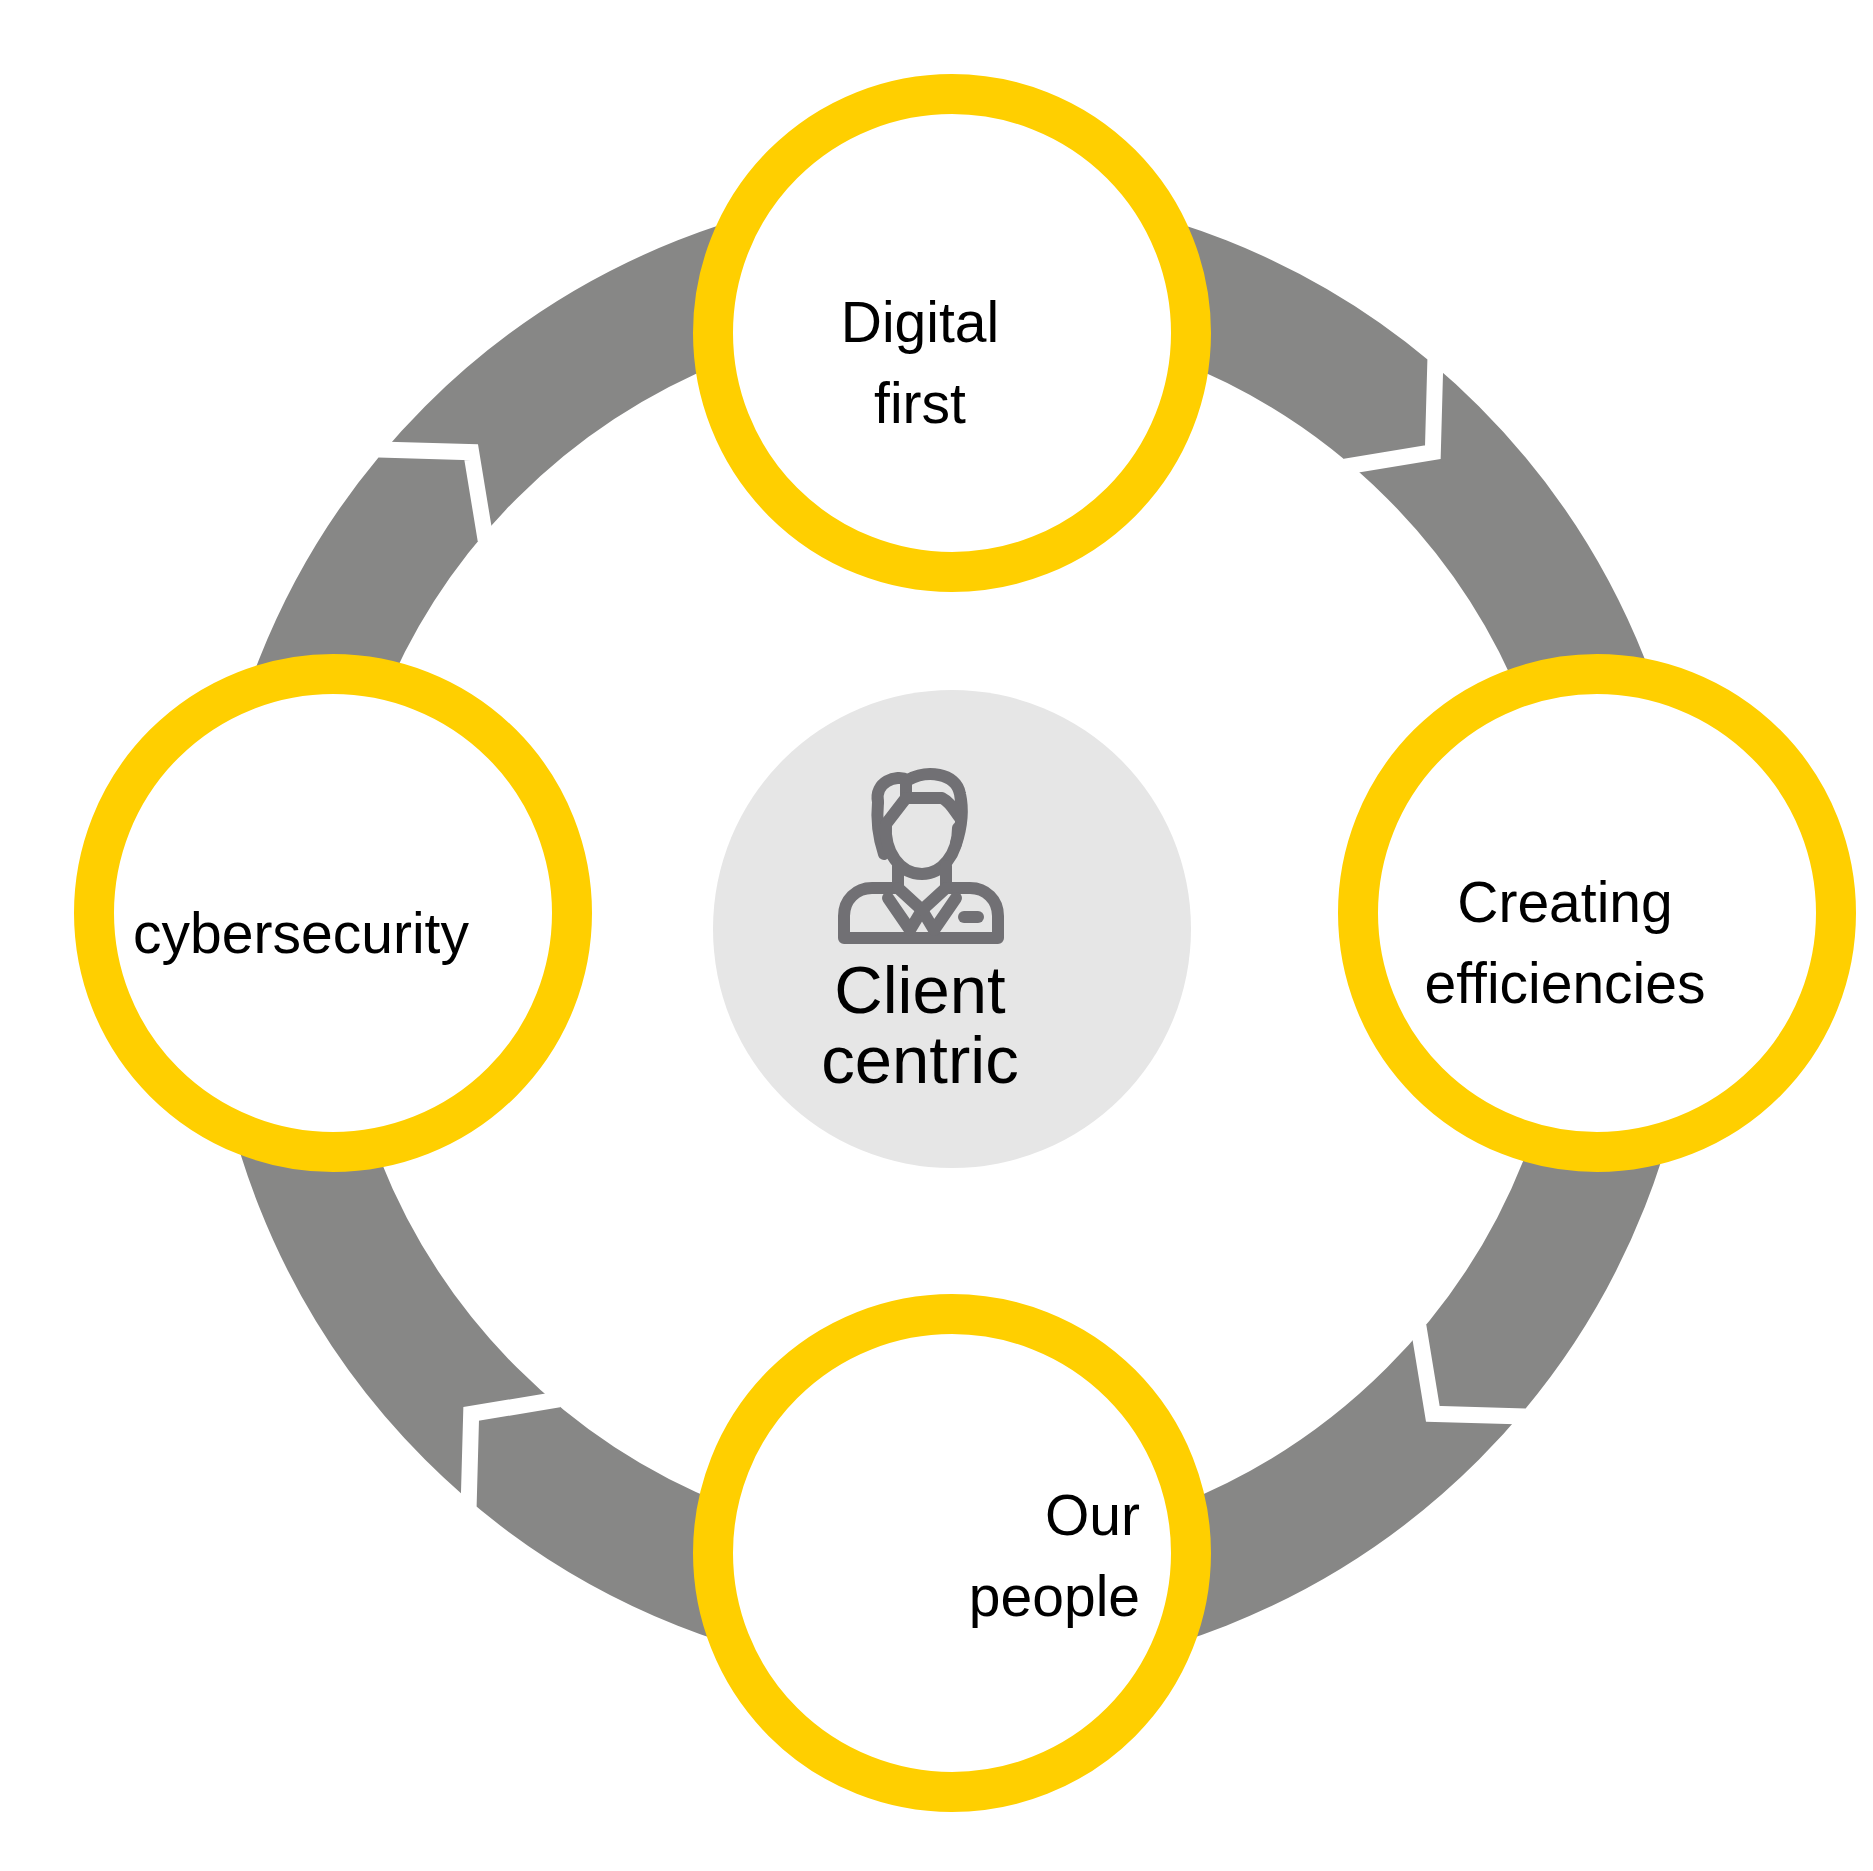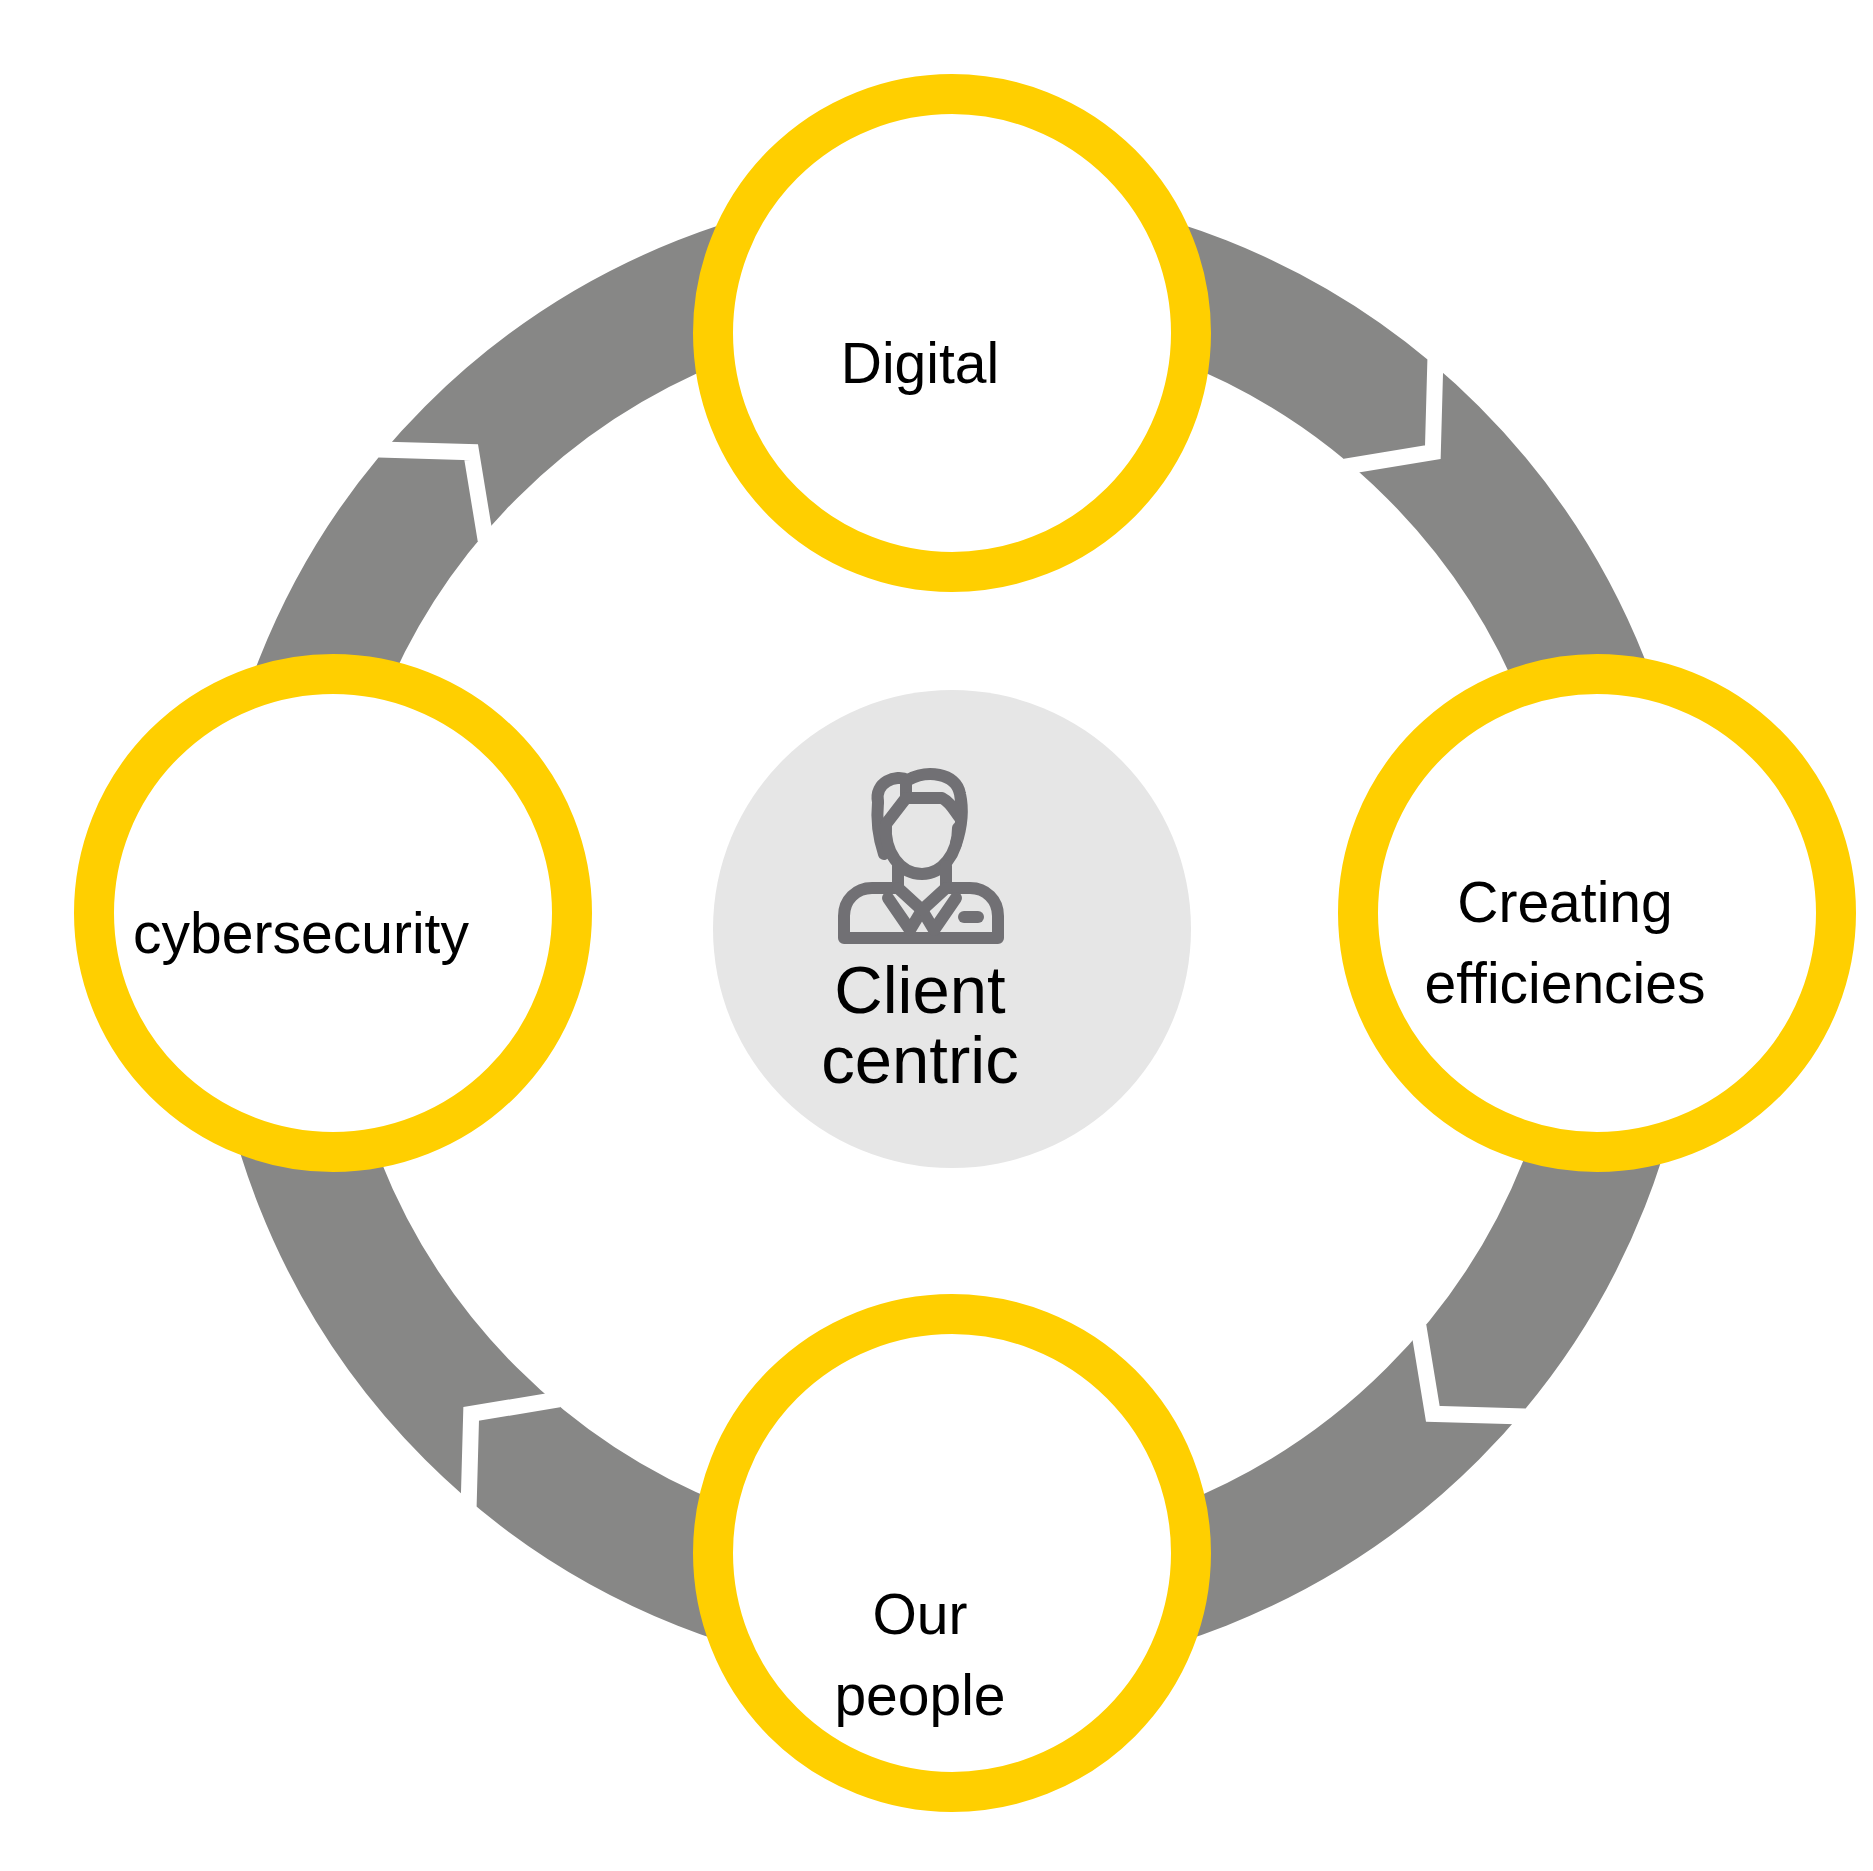--- a/index.html
+++ b/index.html
@@ -71,26 +71,27 @@
 
       <path d="M 52 136 L 74 168 L 86 148 L 98 168 L 120 136"></path>
       <path d="M 62 126 L 86 148 L 110 126"></path>
 
       <path d="M 128 155 L 142 155"></path>
     </g>
   </svg>
 
   <div class="node-label" style="left:920px; top:363px;">
     <div>Digital</div>
+    <div>first</div>
   </div>
   <div class="node-label" style="left:1565px; top:943px;">
     <div>Creating</div>
     <div>efficiencies</div>
   </div>
-  <div class="node-label" style="left:920px; top:1655px;">
+  <div class="node-label" style="left:920px; top:1556px;text-align:right;">
     <div>Our</div>
     <div>people</div>
   </div>
   <div class="node-label" style="left:301px; top:933px;">
     <div>cybersecurity</div>
   </div>
 
   <div class="center-label" style="left:920px; top:955px;">
     <div>Client</div>
     <div>centric</div>

